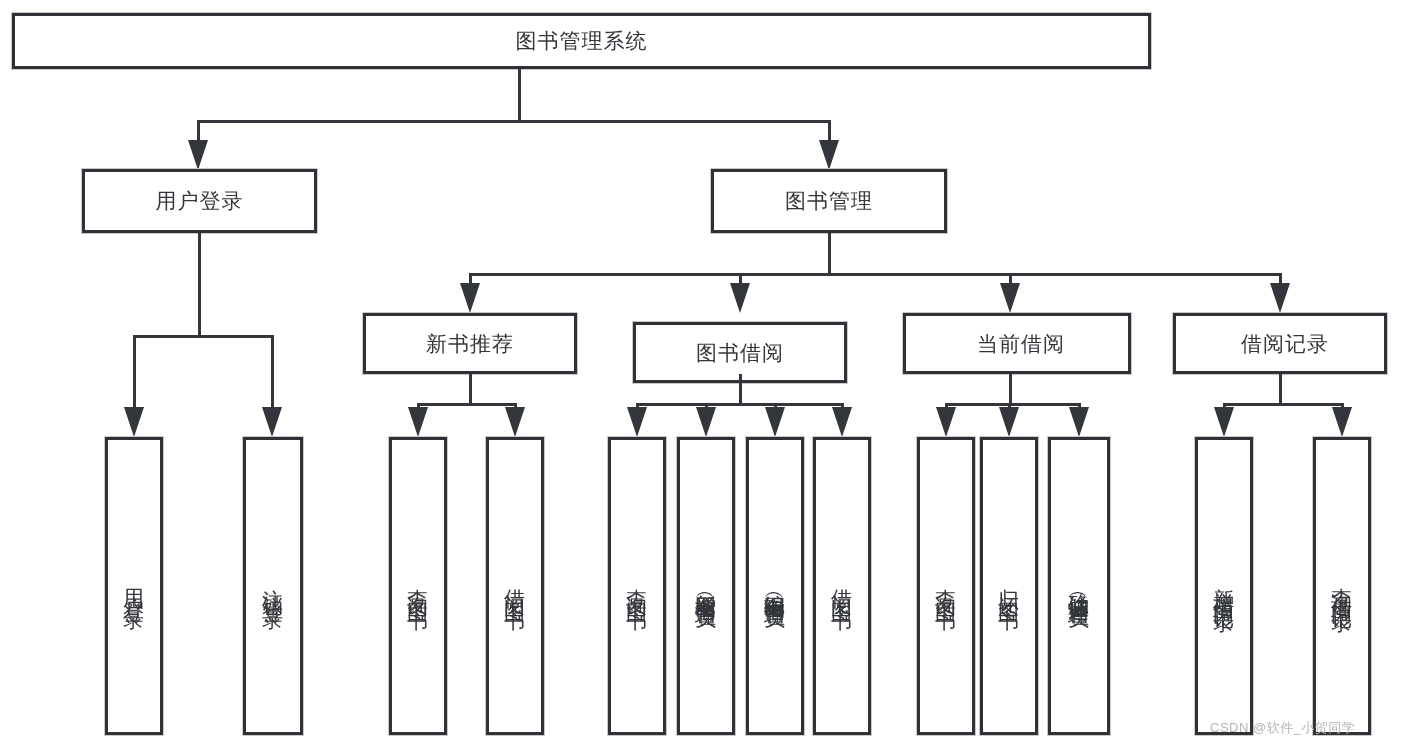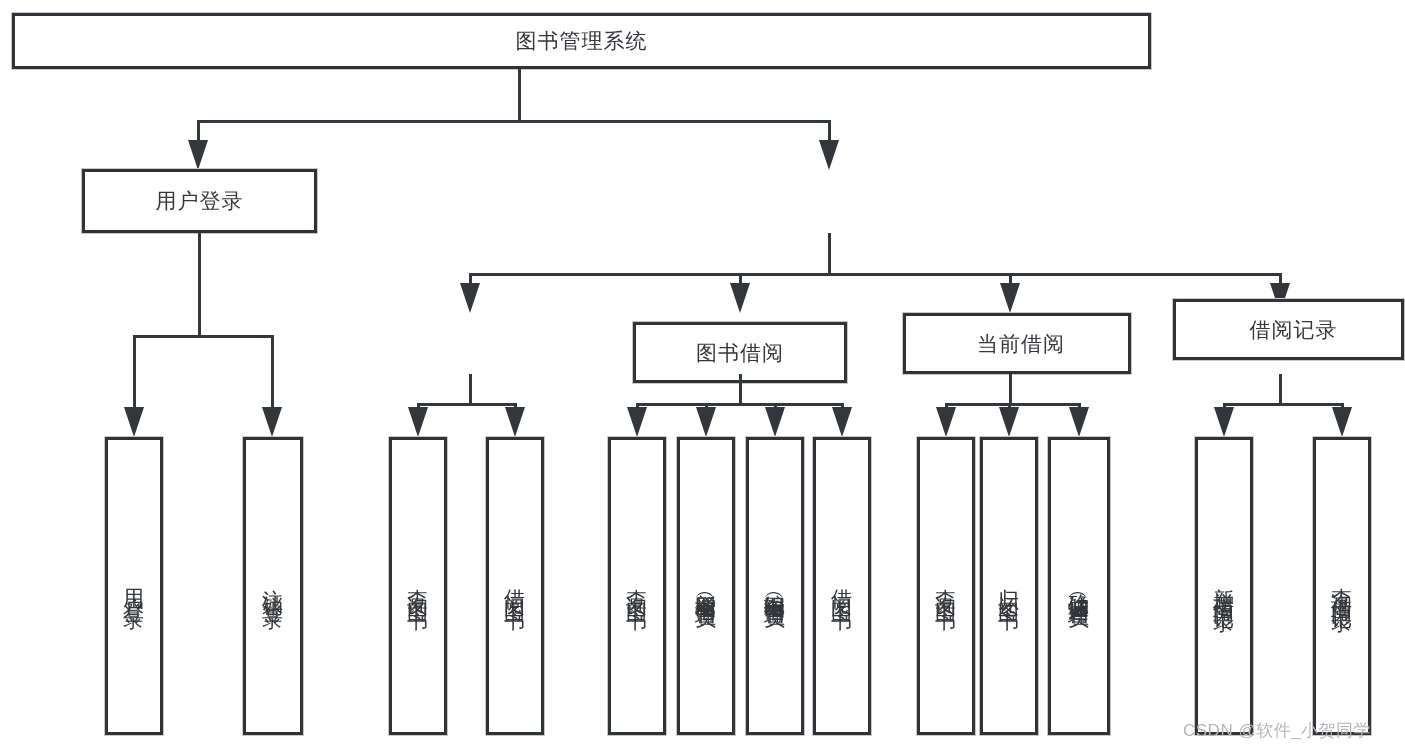--- a/index.html
+++ b/index.html
@@ -20,62 +20,64 @@
   }
   .hline, .vline { position:absolute; background:#33363b; }
   .hline { height:3px; }
   .vline { width:3px; }
   .arrow {
     position:absolute; width:0; height:0;
     border-left:10px solid transparent; border-right:10px solid transparent;
     border-top:30px solid #33363b;
   }
   .watermark {
-    position:absolute; left:1183px; top:719px;
-    font-size:17px; color:#b5b5b5; letter-spacing:0.5px; white-space:nowrap;
+    position:absolute; left:1210px; top:719px;
+    font-size:13px; color:#b5b5b5; letter-spacing:0.5px; white-space:nowrap;
   }
 </style>
 </head>
 <body>
 
 <div class="canvas">
 
   <div class="box hbox" style="left:12px;top:13px;width:1139px;height:56px;">图书管理系统</div>
 
   <div class="vline" style="left:518px;top:69px;height:51px;"></div>
   <div class="hline" style="left:197px;top:120px;width:634px;"></div>
 
   <div class="vline" style="left:197px;top:120px;height:22px;"></div>
   <div class="arrow" style="left:188px;top:140px;"></div>
   <div class="vline" style="left:828px;top:120px;height:22px;"></div>
   <div class="arrow" style="left:819px;top:140px;"></div>
 
   <div class="box hbox" style="left:82px;top:169px;width:235px;height:64px;">用户登录</div>
+  <div class="box hbox" style="left:711px;top:169px;width:236px;height:64px;">图书管理</div>
 
   <div class="vline" style="left:198px;top:233px;height:102px;"></div>
   <div class="hline" style="left:133px;top:335px;width:141px;"></div>
   <div class="vline" style="left:133px;top:335px;height:72px;"></div>
   <div class="arrow" style="left:124px;top:407px;"></div>
   <div class="vline" style="left:271px;top:335px;height:72px;"></div>
   <div class="arrow" style="left:262px;top:407px;"></div>
 
   <div class="vline" style="left:828px;top:233px;height:42px;"></div>
   <div class="hline" style="left:469px;top:273px;width:813px;"></div>
   <div class="vline" style="left:469px;top:273px;height:12px;"></div>
   <div class="arrow" style="left:460px;top:283px;"></div>
   <div class="vline" style="left:739px;top:273px;height:12px;"></div>
   <div class="arrow" style="left:730px;top:283px;"></div>
   <div class="vline" style="left:1009px;top:273px;height:12px;"></div>
   <div class="arrow" style="left:1000px;top:283px;"></div>
   <div class="vline" style="left:1279px;top:273px;height:12px;"></div>
   <div class="arrow" style="left:1270px;top:283px;"></div>
 
+  <div class="box hbox" style="left:363px;top:313px;width:214px;height:61px;">新书推荐</div>
   <div class="box hbox" style="left:633px;top:322px;width:214px;height:61px;">图书借阅</div>
   <div class="box hbox" style="left:903px;top:313px;width:228px;height:61px;padding-left:8px;">当前借阅</div>
-  <div class="box hbox" style="left:1173px;top:299px;width:231px;height:61px;padding-left:10px;">借阅记录</div>
+  <div class="box hbox" style="left:1173px;top:313px;width:214px;height:61px;padding-left:10px;">借阅记录</div>
 
   <div class="vline" style="left:469px;top:374px;height:32px;"></div>
   <div class="hline" style="left:417px;top:403px;width:100px;"></div>
   <div class="vline" style="left:417px;top:403px;height:6px;"></div>
   <div class="arrow" style="left:408px;top:407px;"></div>
   <div class="vline" style="left:514px;top:403px;height:6px;"></div>
   <div class="arrow" style="left:505px;top:407px;"></div>
 
   <div class="vline" style="left:739px;top:374px;height:32px;"></div>
   <div class="hline" style="left:636px;top:403px;width:207px;"></div>

